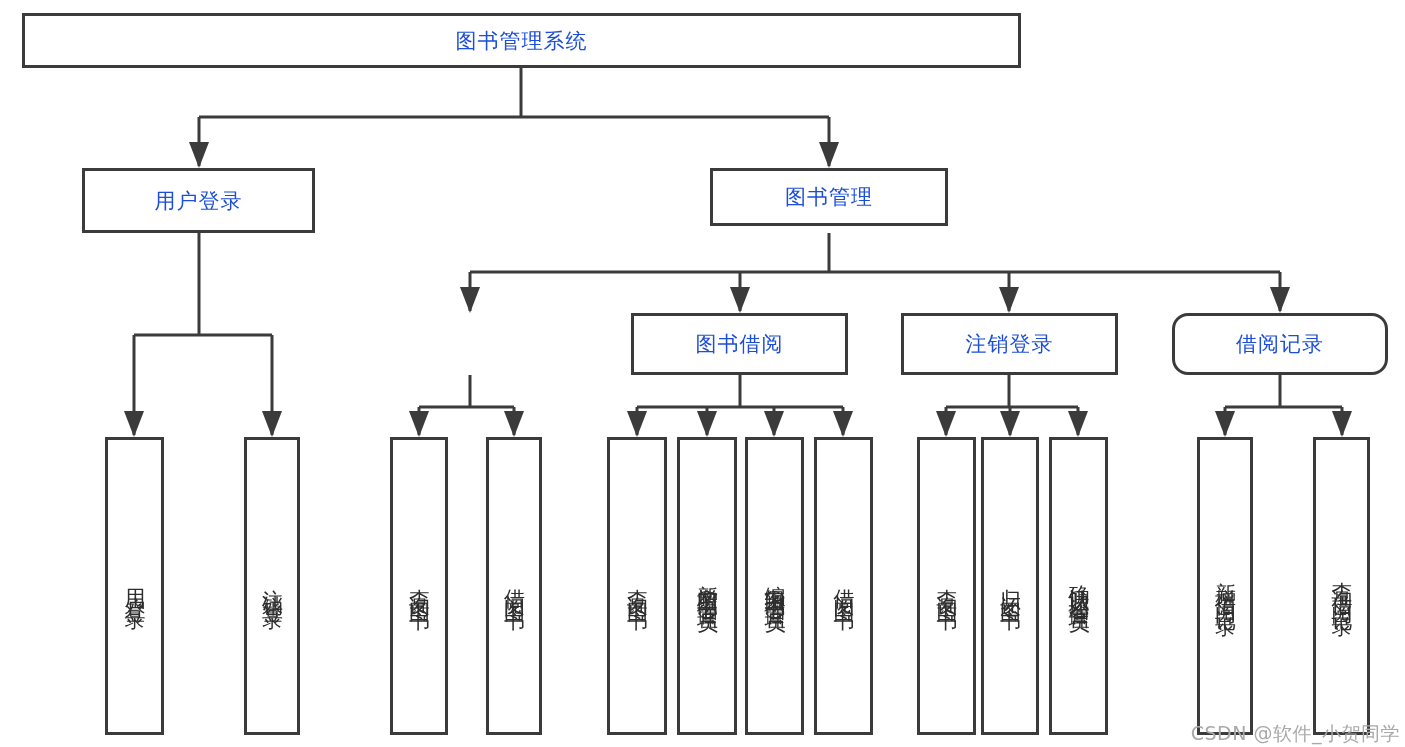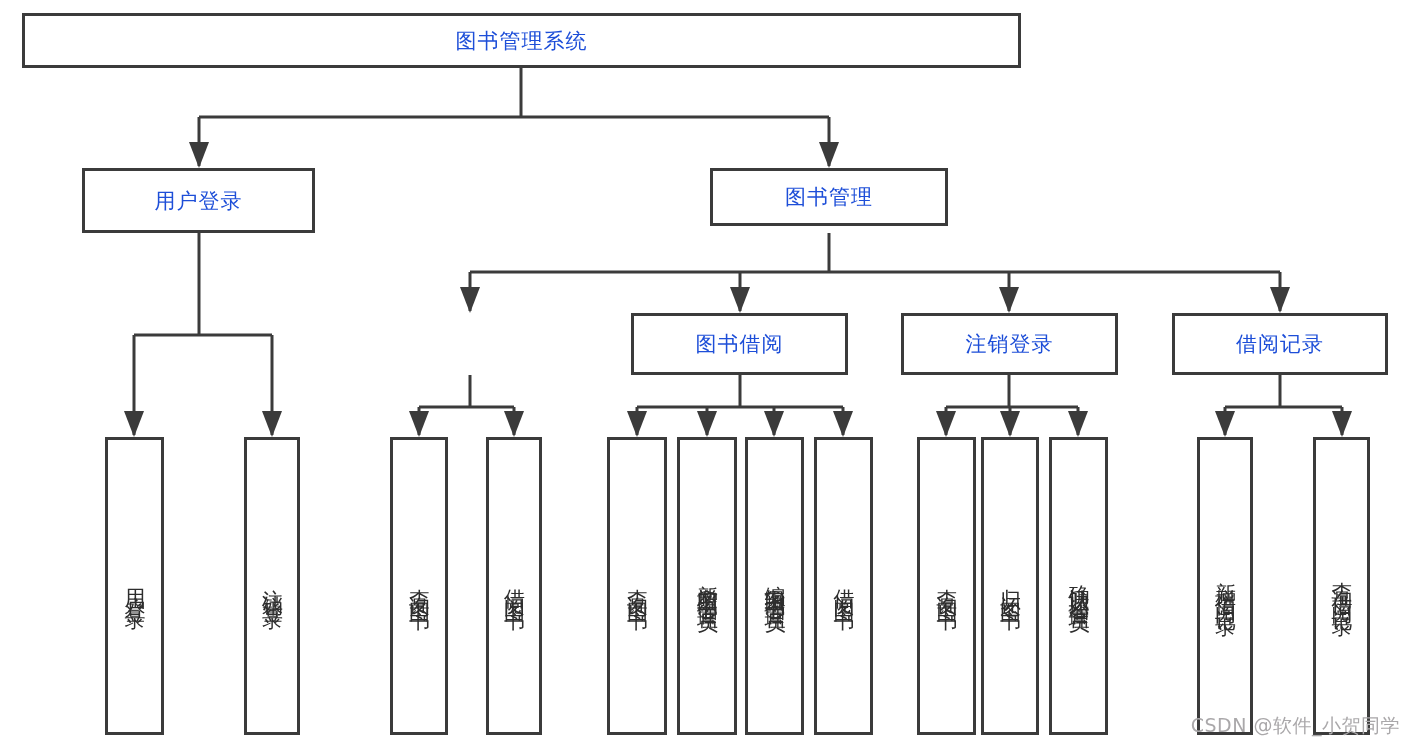--- a/index.html
+++ b/index.html
@@ -14,21 +14,21 @@
     color:#1d4ed8;font-size:21px;z-index:2;letter-spacing:1px;
   }
   .vbox{
     position:absolute;box-sizing:border-box;border:3px solid #3b3b3b;background:#ffffff;
     display:flex;align-items:center;justify-content:center;
     color:#2d2d2d;font-size:21px;z-index:2;
     writing-mode:vertical-rl;text-orientation:mixed;letter-spacing:7px;
     line-height:1;
   }
   #watermark{
-    position:absolute;right:5px;bottom:8px;z-index:3;
+    position:absolute;right:5px;bottom:0;z-index:3;
     color:#aaa8aa;font-size:19px;letter-spacing:0.5px;margin-top:12px;
   }
 </style>
 </head>
 <body>
 
 <div id="stage">
 
   <svg id="connectors" width="1405" height="747" viewBox="0 0 1405 747">
     <g stroke="#3b3b3b" stroke-width="3" fill="none">
@@ -96,21 +96,21 @@
     </g>
   </svg>
 
   <div class="box" style="left:22px;top:13px;width:999px;height:55px;">图书管理系统</div>
 
   <div class="box" style="left:82px;top:168px;width:233px;height:65px;">用户登录</div>
   <div class="box" style="left:710px;top:168px;width:238px;height:58px;">图书管理</div>
 
   <div class="box" style="left:631px;top:313px;width:217px;height:62px;">图书借阅</div>
   <div class="box" style="left:901px;top:313px;width:217px;height:62px;">注销登录</div>
-  <div class="box" style="left:1172px;top:313px;width:216px;height:62px;">借阅记录</div>
+  <div class="box" style="left:1172px;top:313px;width:216px;height:62px;border-radius:16px;">借阅记录</div>
 
   <div class="vbox" style="left:105px;top:437px;width:59px;height:298px;">用户登录</div>
   <div class="vbox" style="left:244px;top:437px;width:56px;height:298px;">注销登录</div>
 
   <div class="vbox" style="left:390px;top:437px;width:58px;height:298px;">查询图书</div>
   <div class="vbox" style="left:486px;top:437px;width:56px;height:298px;">借阅图书</div>
 
   <div class="vbox" style="left:607px;top:437px;width:60px;height:298px;">查询图书</div>
   <div class="vbox" style="left:677px;top:437px;width:60px;height:298px;letter-spacing:4px;">新增图书（管理员）</div>
   <div class="vbox" style="left:745px;top:437px;width:59px;height:298px;letter-spacing:4px;">编辑图书（管理员）</div>

